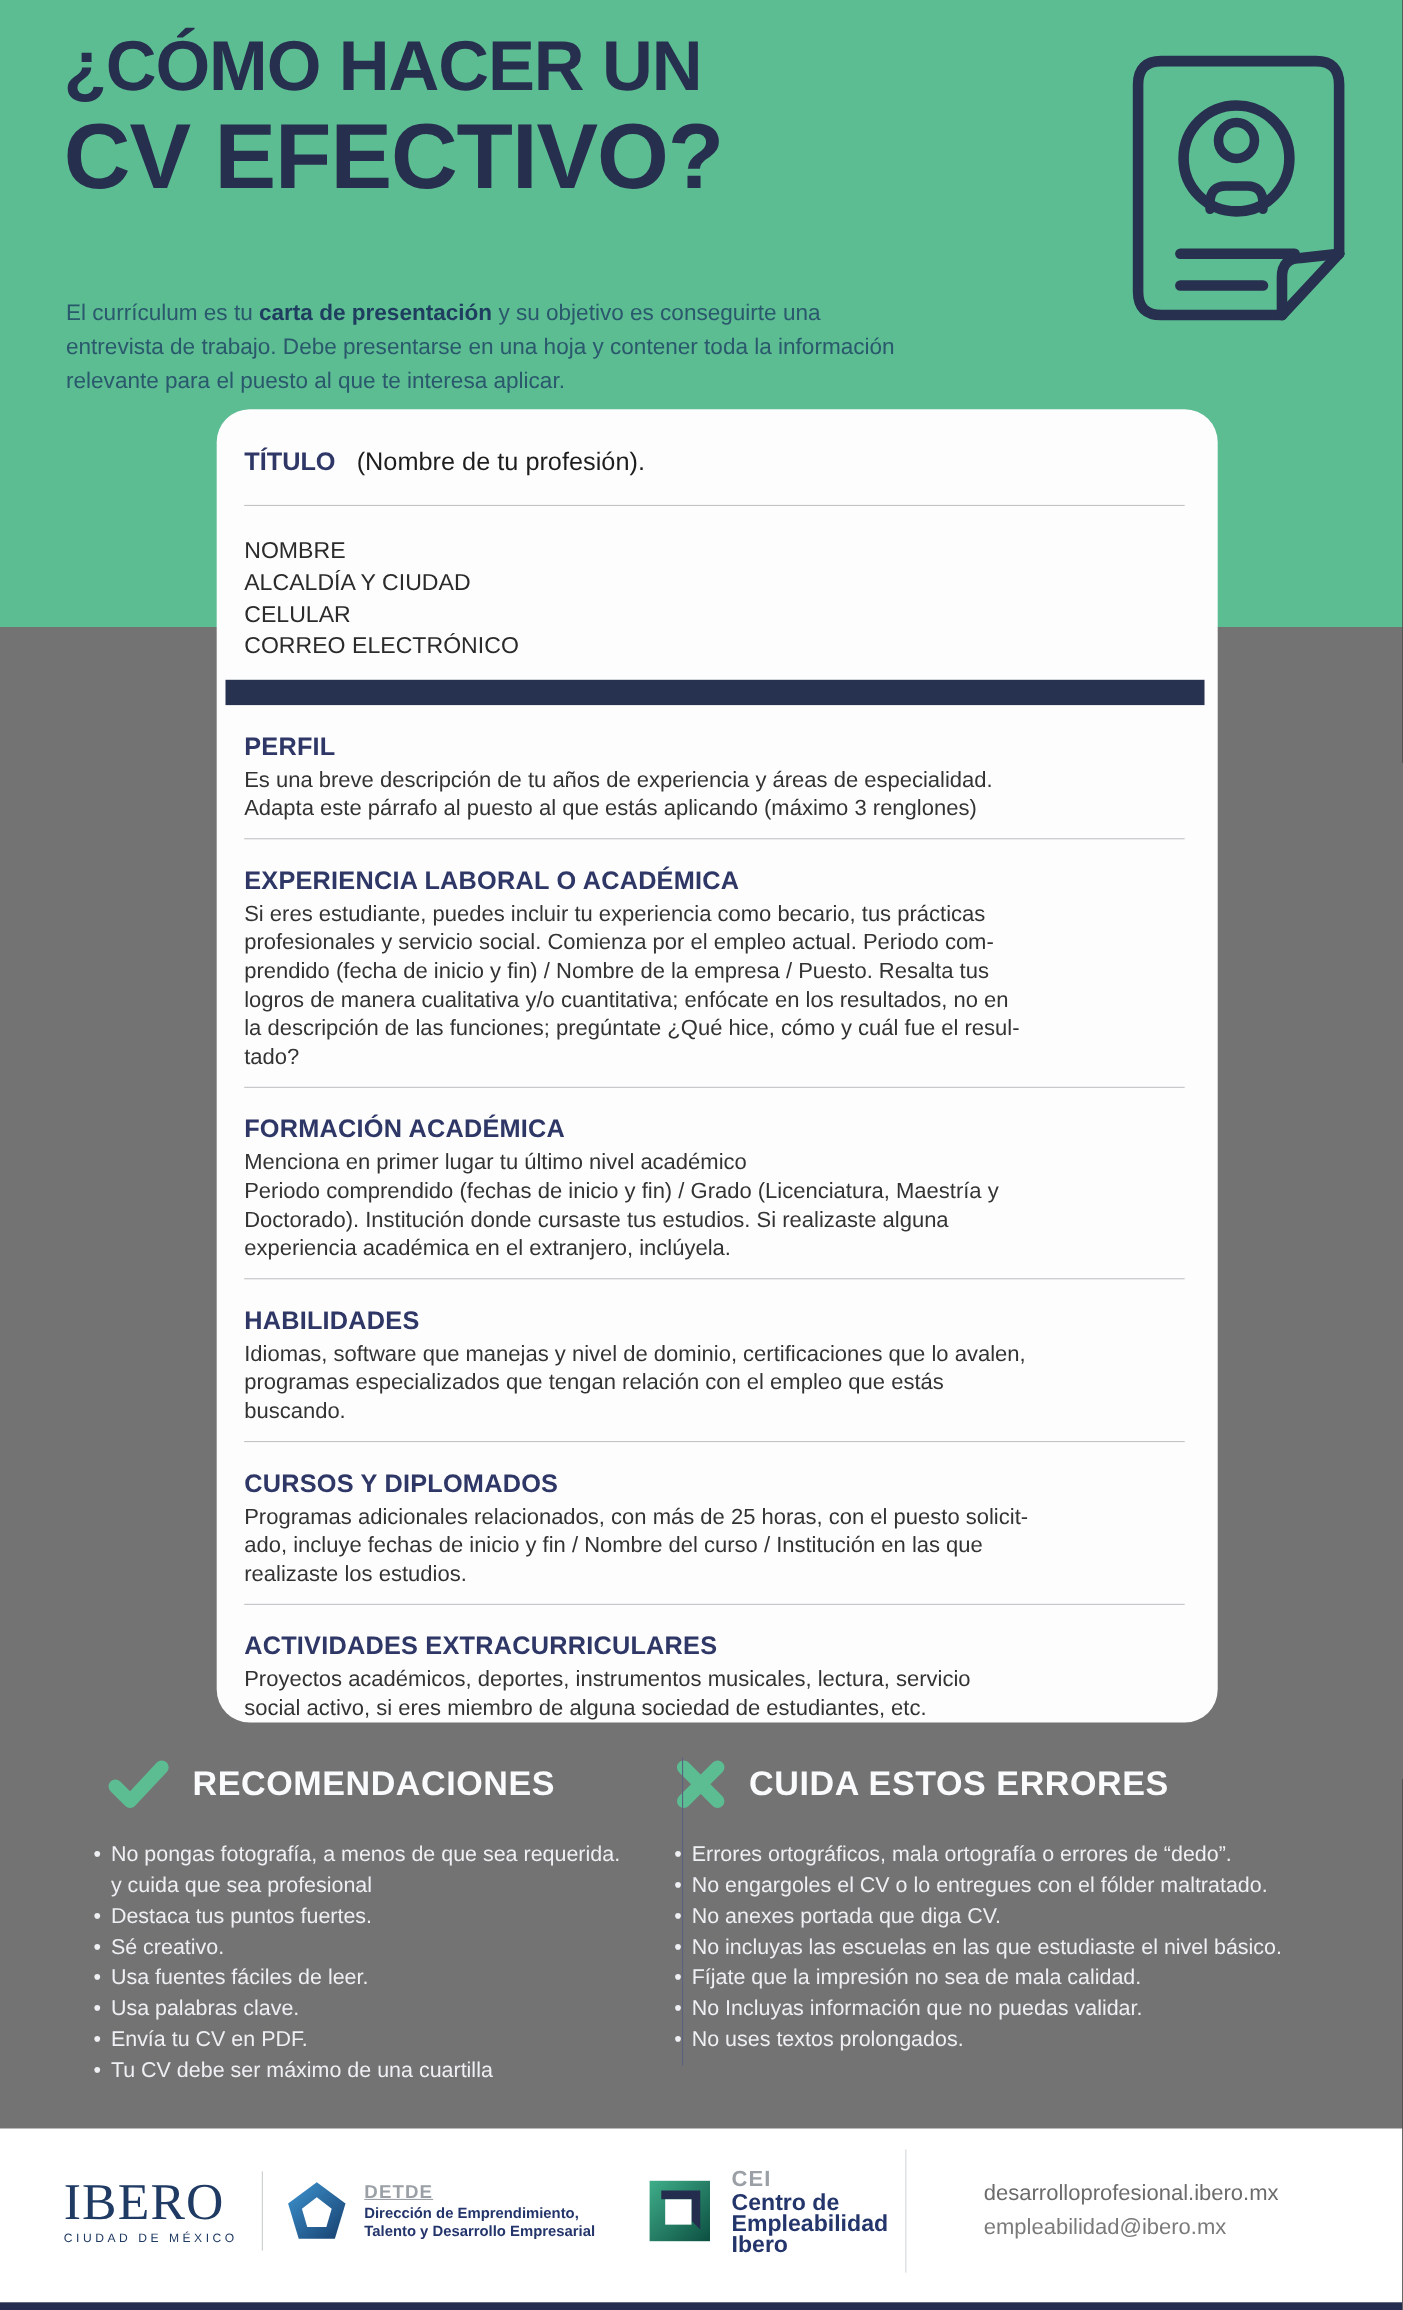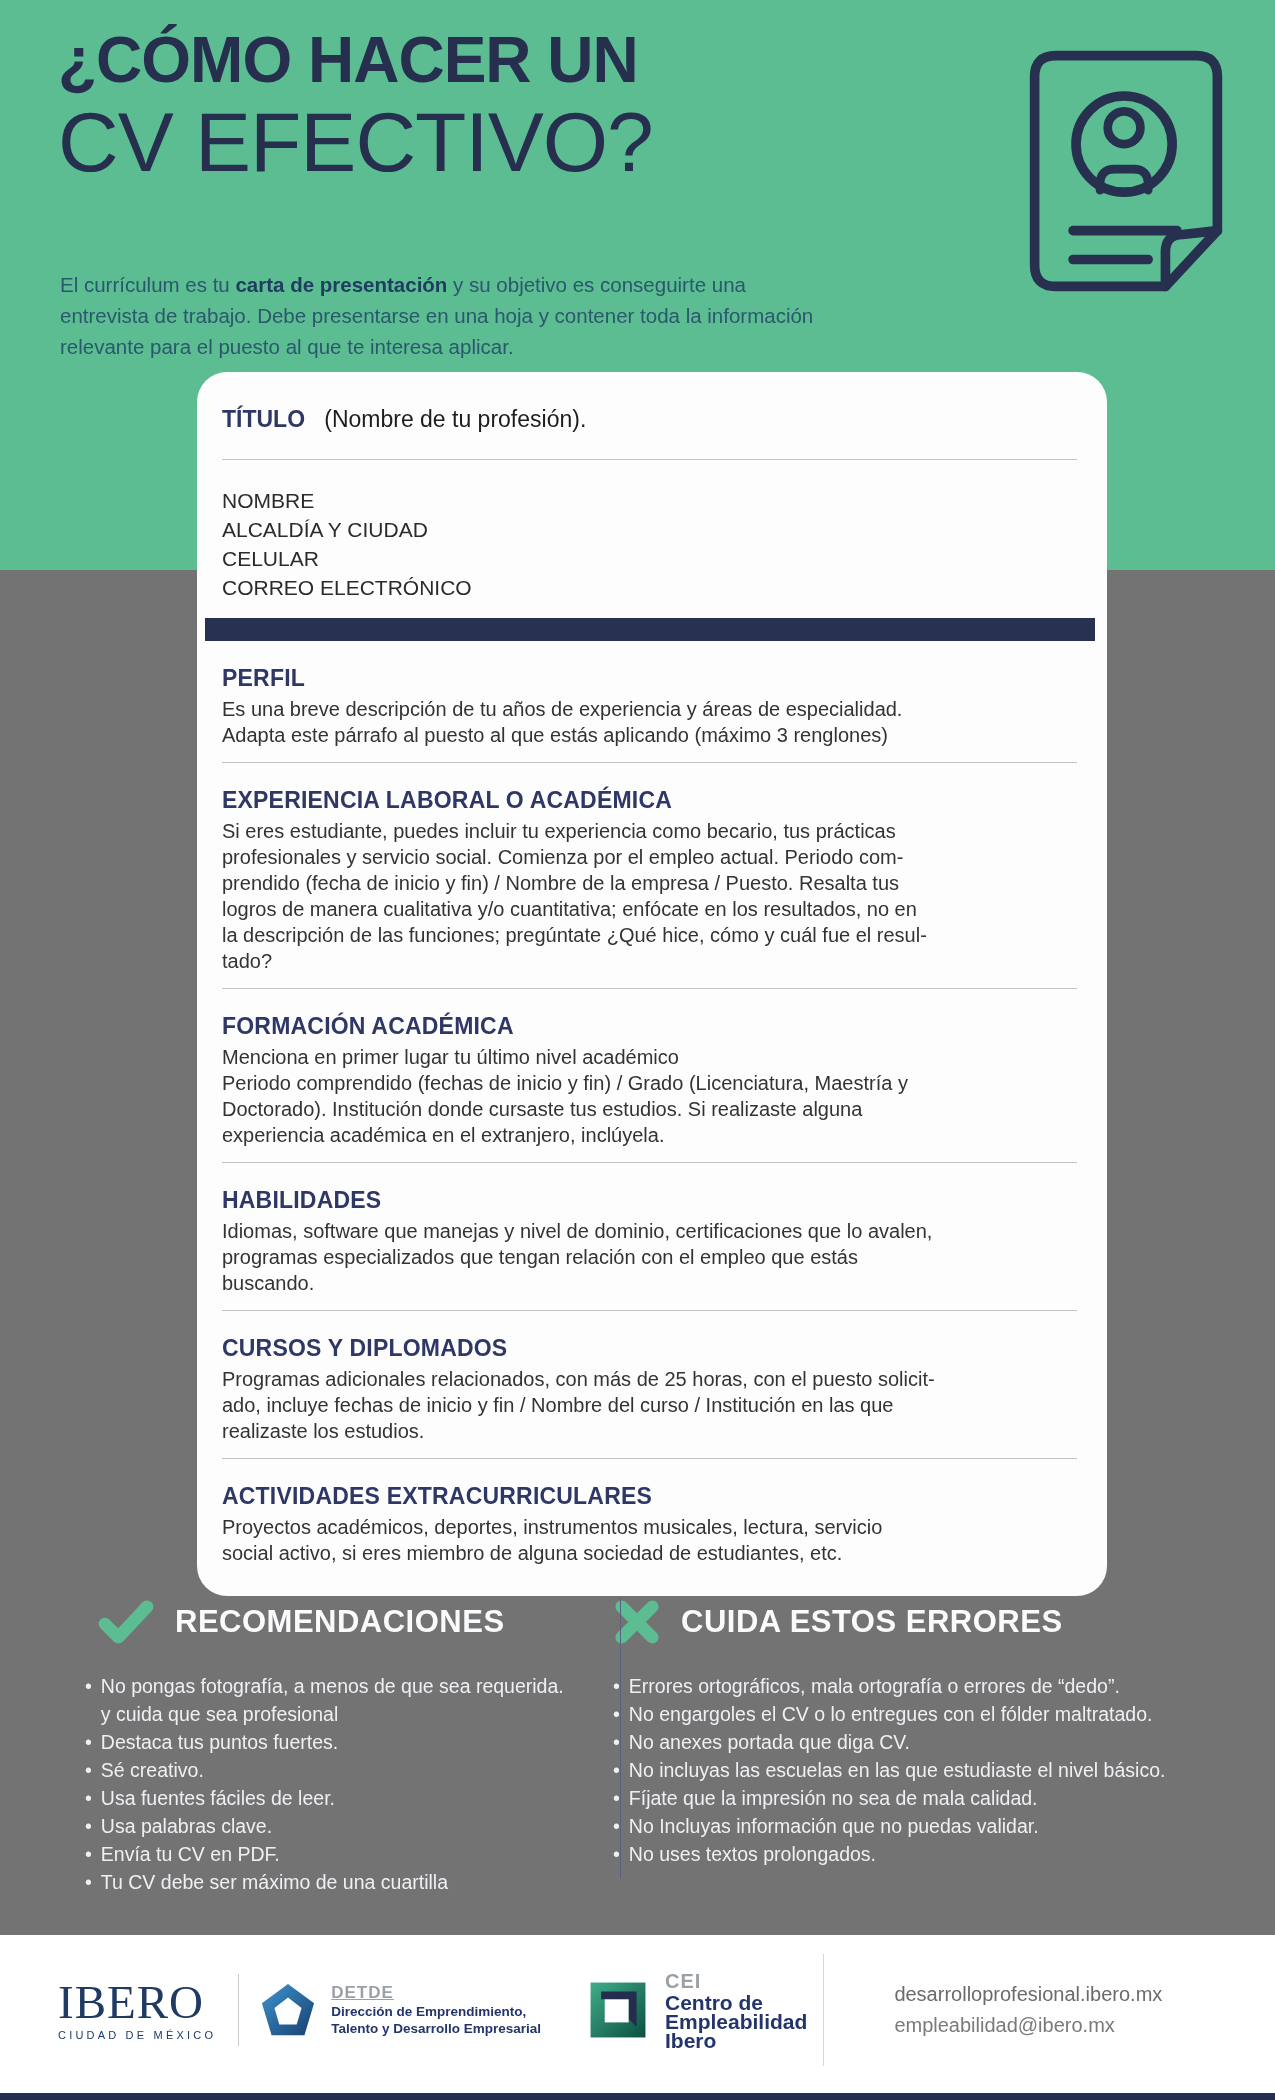--- a/index.html
+++ b/index.html
@@ -4,29 +4,29 @@
 <style>
   html,body{margin:0;padding:0;background:#3a3a3a;}
   .page{position:relative;width:1275px;height:2100px;background:#737373;overflow:hidden;
         font-family:"Liberation Sans",sans-serif;margin:0 auto;}
   .pre{white-space:pre-line;}
 
   
   .green-header{position:absolute;top:0;left:0;width:100%;height:570px;background:#5cbc92;}
   .title{position:absolute;top:28px;left:58px;color:#272f4f;line-height:1;}
   .title .l1{font-size:64px;font-weight:bold;letter-spacing:-1px;}
-  .title .l2{font-size:84px;font-weight:normal;letter-spacing:-1px;margin-top:8px;}
+  .title .l2{font-size:84px;font-weight:bold;letter-spacing:-1px;margin-top:8px;}
   .intro{position:absolute;top:248px;left:60px;width:870px;font-size:20.5px;line-height:31px;
          color:#2a586c;}
   .intro b{color:#1e3d5f;}
   .cv-icon{position:absolute;top:42px;right:48px;width:202px;height:258px;}
 
   
   .card{position:absolute;top:372px;left:197px;width:910px;background:#fdfdfe;border-radius:30px;
-        padding-bottom:30px;box-sizing:border-box;}
+        box-sizing:border-box;}
   .card-inner{padding:34px 30px 0 25px;}
   .titulo-row{font-size:23px;color:#1d1d1d;}
   .titulo-row .lbl{font-weight:bold;color:#2e3766;}
   .rule{border:none;border-top:1px solid #c3c3c6;margin:26px 30px 0 25px;height:0;}
   .contact{margin:26px 30px 0 25px;font-size:21px;line-height:29px;color:#2b2b2b;}
   .navy-bar{margin:16px 12px 0 8px;height:23px;background:#273150;}
   .sec-head{margin:24px 30px 0 25px;font-size:23px;font-weight:bold;color:#2e3766;letter-spacing:.2px;}
   .sec-body{margin:4px 30px 0 25px;font-size:20px;line-height:26px;color:#333333;}
   .sec-rule{border:none;border-top:1px solid #c3c3c6;margin:14px 30px 0 25px;height:0;}
 

